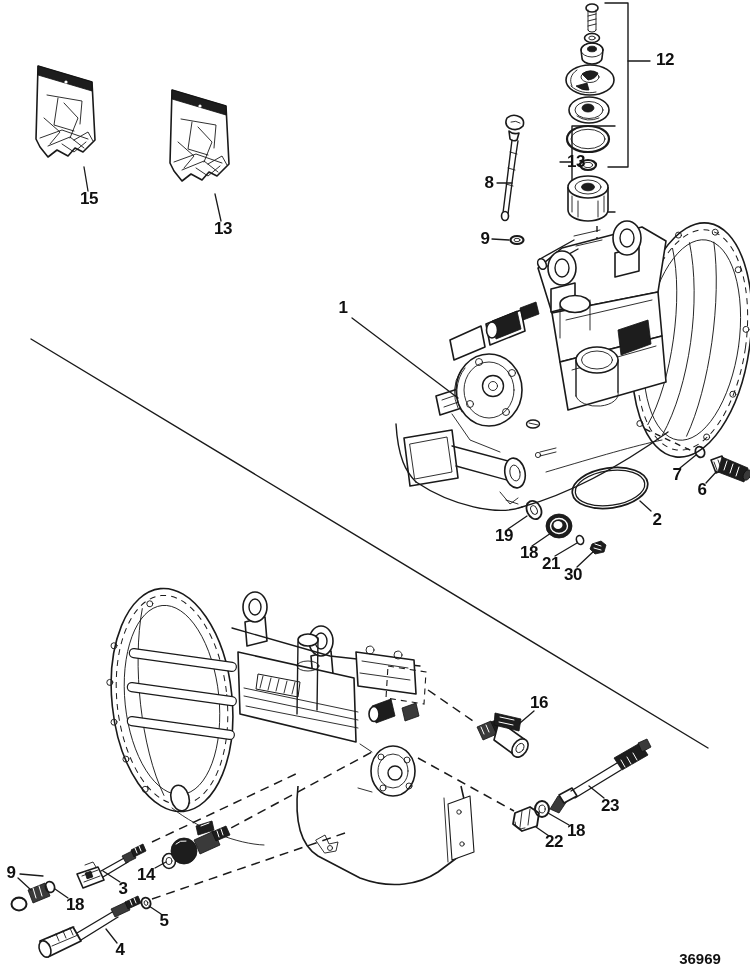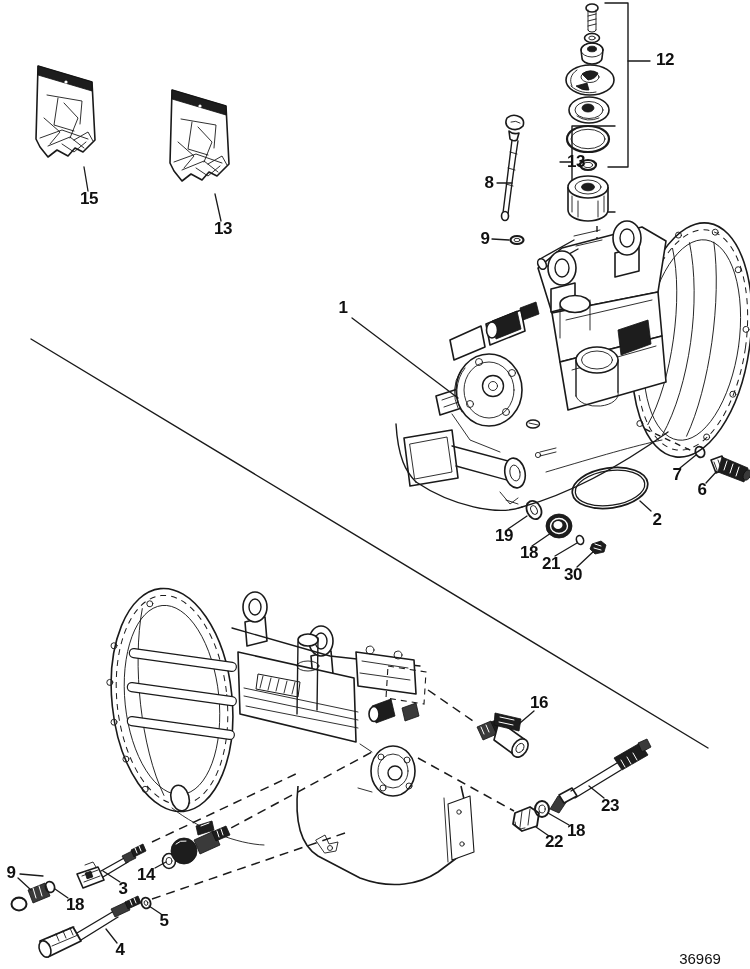--- a/index.html
+++ b/index.html
@@ -11,21 +11,21 @@
   .thin{fill:none;stroke:#1a1a1a;stroke-width:0.9;stroke-linecap:round;stroke-linejoin:round;}
   .wfill{fill:#ffffff;stroke:#1a1a1a;stroke-width:1.6;stroke-linejoin:round;}
   .dk{fill:#1d1d1d;stroke:#111;stroke-width:0.8;}
   .gy{fill:#3a3a3a;stroke:#111;stroke-width:0.8;}
   .leader{fill:none;stroke:#1a1a1a;stroke-width:1.3;stroke-linecap:round;}
   .dash{fill:none;stroke:#1a1a1a;stroke-width:1.5;stroke-dasharray:9 6;stroke-linecap:butt;}
   .cdash{fill:none;stroke:#1a1a1a;stroke-width:1.4;stroke-dasharray:6 5;}
   .wt{fill:none;stroke:#fff;stroke-width:1;stroke-linecap:round;}
   .callout{position:absolute;transform:translate(-50%,-50%);font-weight:bold;font-size:17px;
            color:#101010;white-space:nowrap;letter-spacing:-0.5px;}
-  .drawno{position:absolute;transform:translate(-50%,-50%);font-weight:normal;font-size:15px;color:#101010;}
+  .drawno{position:absolute;transform:translate(-50%,-50%);font-weight:bold;font-size:15px;color:#101010;}
 </style>
 </head>
 <body>
 
 <div class="stage">
 
 <svg width="750" height="969" viewBox="0 0 750 969">
 
   <line x1="31" y1="339" x2="708" y2="748" class="ln"></line>
 

